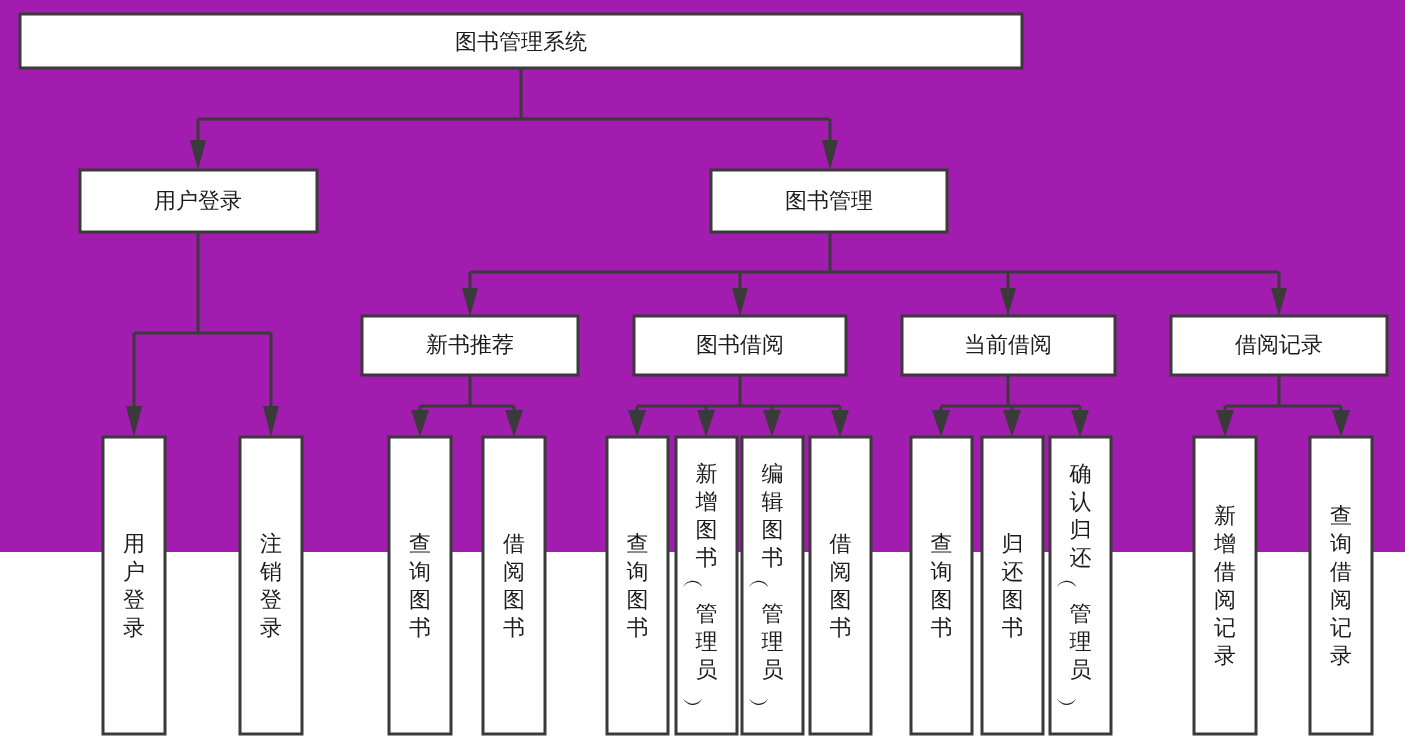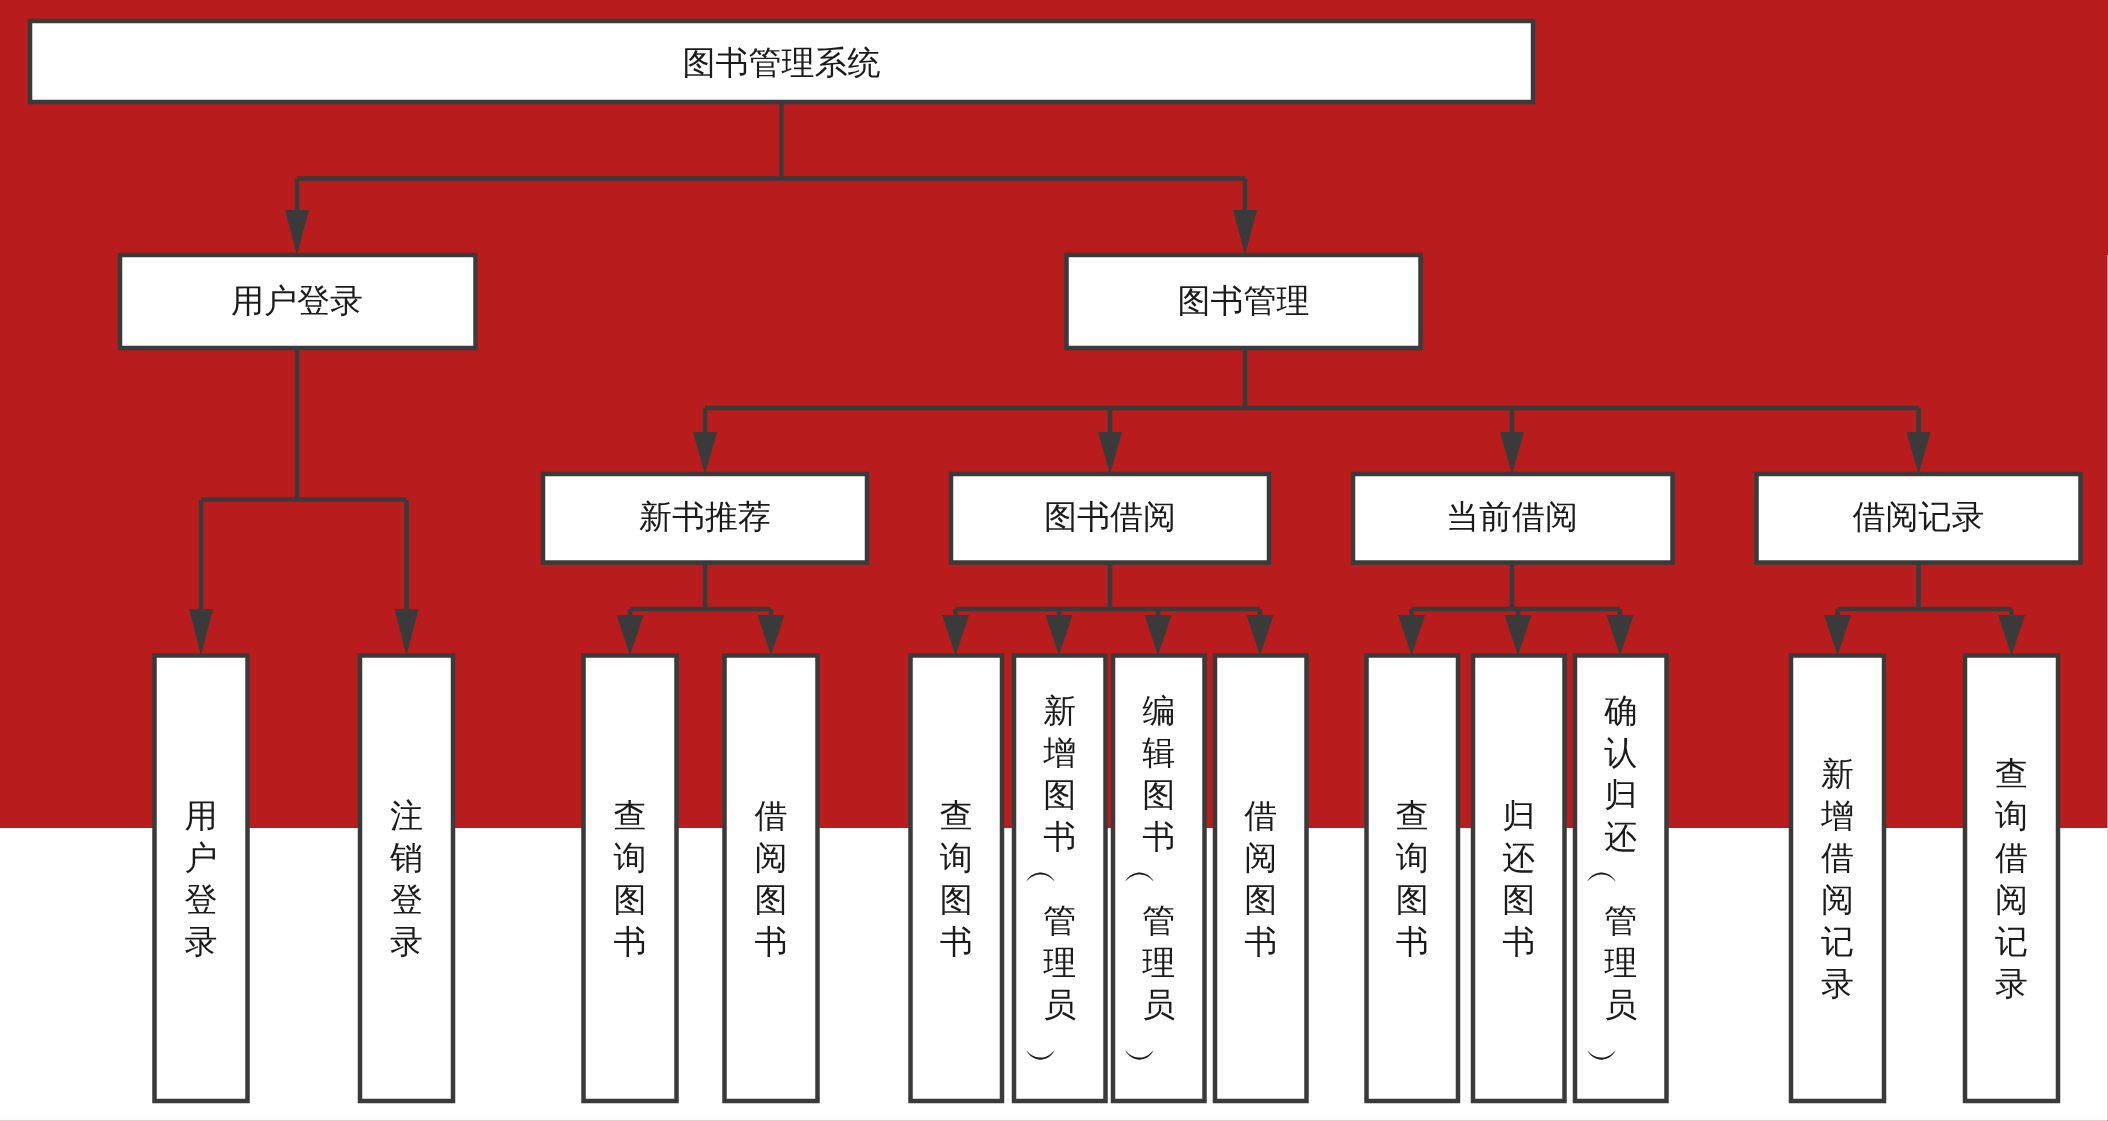--- a/index.html
+++ b/index.html
@@ -10,21 +10,21 @@
   body {
     width: 1405px;
     height: 747px;
     font-family: "DejaVu Sans", "Liberation Sans", sans-serif;
     overflow: hidden;
   }
   #diagram-root {
     position: relative;
     width: 1405px;
     height: 552px;
-    background: #b91c1c;
+    background: #a21caf;
   }
   svg#flow-svg {
     position: absolute;
     left: 0;
     top: 0;
     width: 1405px;
     height: 747px;
     display: block;
   }
   .node-rect {

